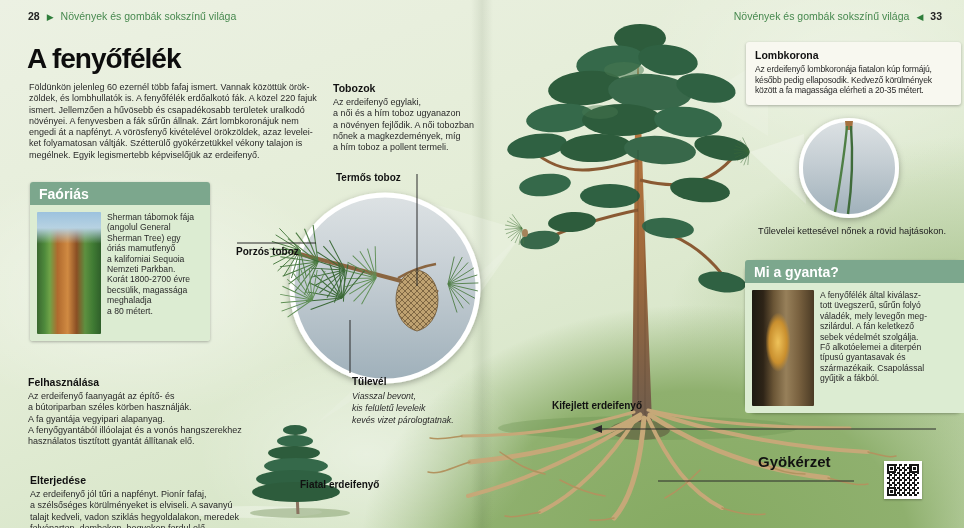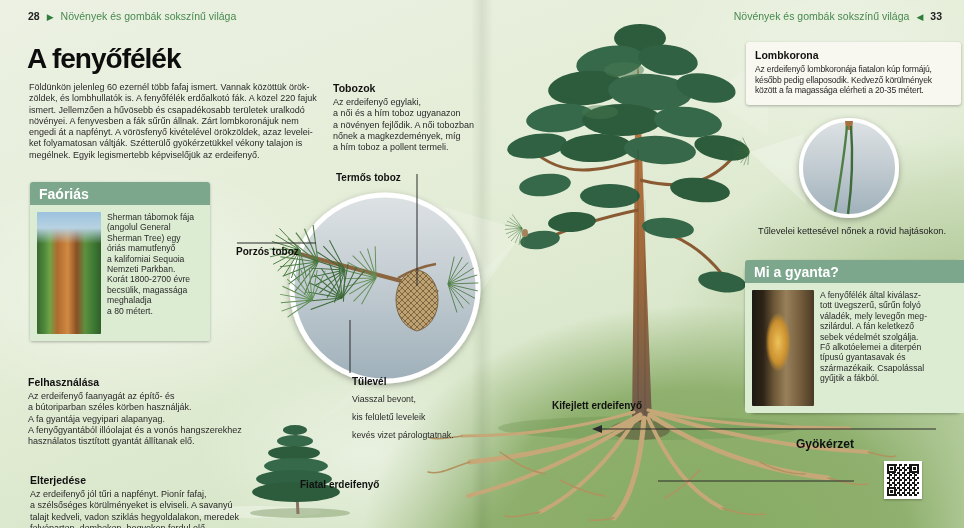--- a/index.html
+++ b/index.html
@@ -24,21 +24,21 @@
   .title{position:absolute;left:27px;top:24px;font-size:28px;font-weight:bold;
          letter-spacing:-1px;color:#0d0d0d;}
   .body{font-size:9px;line-height:11.3px;color:#2a2a2a;white-space:pre-line;}
   .h3{font-weight:bold;font-size:10.5px;color:#111;margin:0 0 3px 0;}
   .blk{position:absolute;}
   .intro{left:29px;top:82px;width:315px;}
   .tobozok{left:333px;top:82px;width:170px;}
   .felh{left:28px;top:376px;width:260px;}
   .elter{left:30px;top:438px;width:260px;margin-top:36px;}
   .tulevel{left:352px;top:376px;width:150px;}
-  .tulevel .body{font-size:8.8px;line-height:18px;}
+  .tulevel .body{font-size:8.8px;line-height:12px;font-style:italic;}
   .lbl{position:absolute;font-weight:bold;font-size:10px;color:#111;}
   .panel{position:absolute;box-shadow:0 1px 3px rgba(0,0,0,.28);border-radius:3px;}
   .panel-h{background:#7ca78d;color:#fff;font-weight:bold;font-size:14px;
            padding:4px 9px 3px 9px;border-radius:3px 3px 0 0;}
   .panel-b{background:#dcecd2;padding:7px;border-radius:0 0 3px 3px;display:flex;gap:6px;}
   .panel-b .body{font-size:8.6px;line-height:10.4px;}
   .faorias{left:30px;top:182px;width:180px;}
   .photo{flex:none;border-radius:1px;}
   .seq-photo{width:64px;height:122px;
     background:linear-gradient(180deg,#9cc2de 0%,#b7d2e2 13%,rgba(183,210,226,0) 26%),
@@ -48,21 +48,21 @@
       linear-gradient(90deg,#1d1a12 0%,#2e2417 18%,#6b5636 35%,#97805a 55%,#7a6240 75%,#4a3a24 100%);}
   .note{left:746px;top:42px;width:215px;background:#f8f8f0;border-radius:3px;
         box-shadow:0 1px 3px rgba(0,0,0,.28);padding:7px 9px 9px 9px;box-sizing:border-box;}
   .note .body{font-size:8.6px;line-height:10.6px;letter-spacing:-0.2px;}
   .gyanta{left:745px;top:260px;width:221px;border-radius:12px;}
   .caption{position:absolute;left:750px;top:226px;width:204px;text-align:center;
            font-size:9.2px;color:#222;}
   .egyenes{left:600px;top:390px;width:345px;text-align:right;}
   .egyenes .body{font-size:8.8px;line-height:10.4px;}
   .egyenes .h3{margin-bottom:2px;}
-  .gyok{left:758px;top:437px;width:96px;text-align:right;font-size:12px;}
+  .gyok{left:758px;top:453px;width:96px;font-size:15px;}
   .qr{position:absolute;left:884px;top:461px;width:38px;height:38px;background:#fff;
       padding:3px;box-sizing:border-box;box-shadow:0 1px 2px rgba(0,0,0,.3);}
   .qr-mod{width:100%;height:100%;position:relative;
       background:repeating-conic-gradient(#151515 0% 25%, #fff 0% 50%);background-size:5px 5px;}
   .finder{position:absolute;width:9px;height:9px;border:2px solid #151515;background:#fff;box-sizing:border-box;}
   .finder::after{content:"";position:absolute;inset:1px;background:#151515;}
   .f1{left:0;top:0}.f2{right:0;top:0}.f3{left:0;bottom:0}
 </style>
 </head>
 <body>

